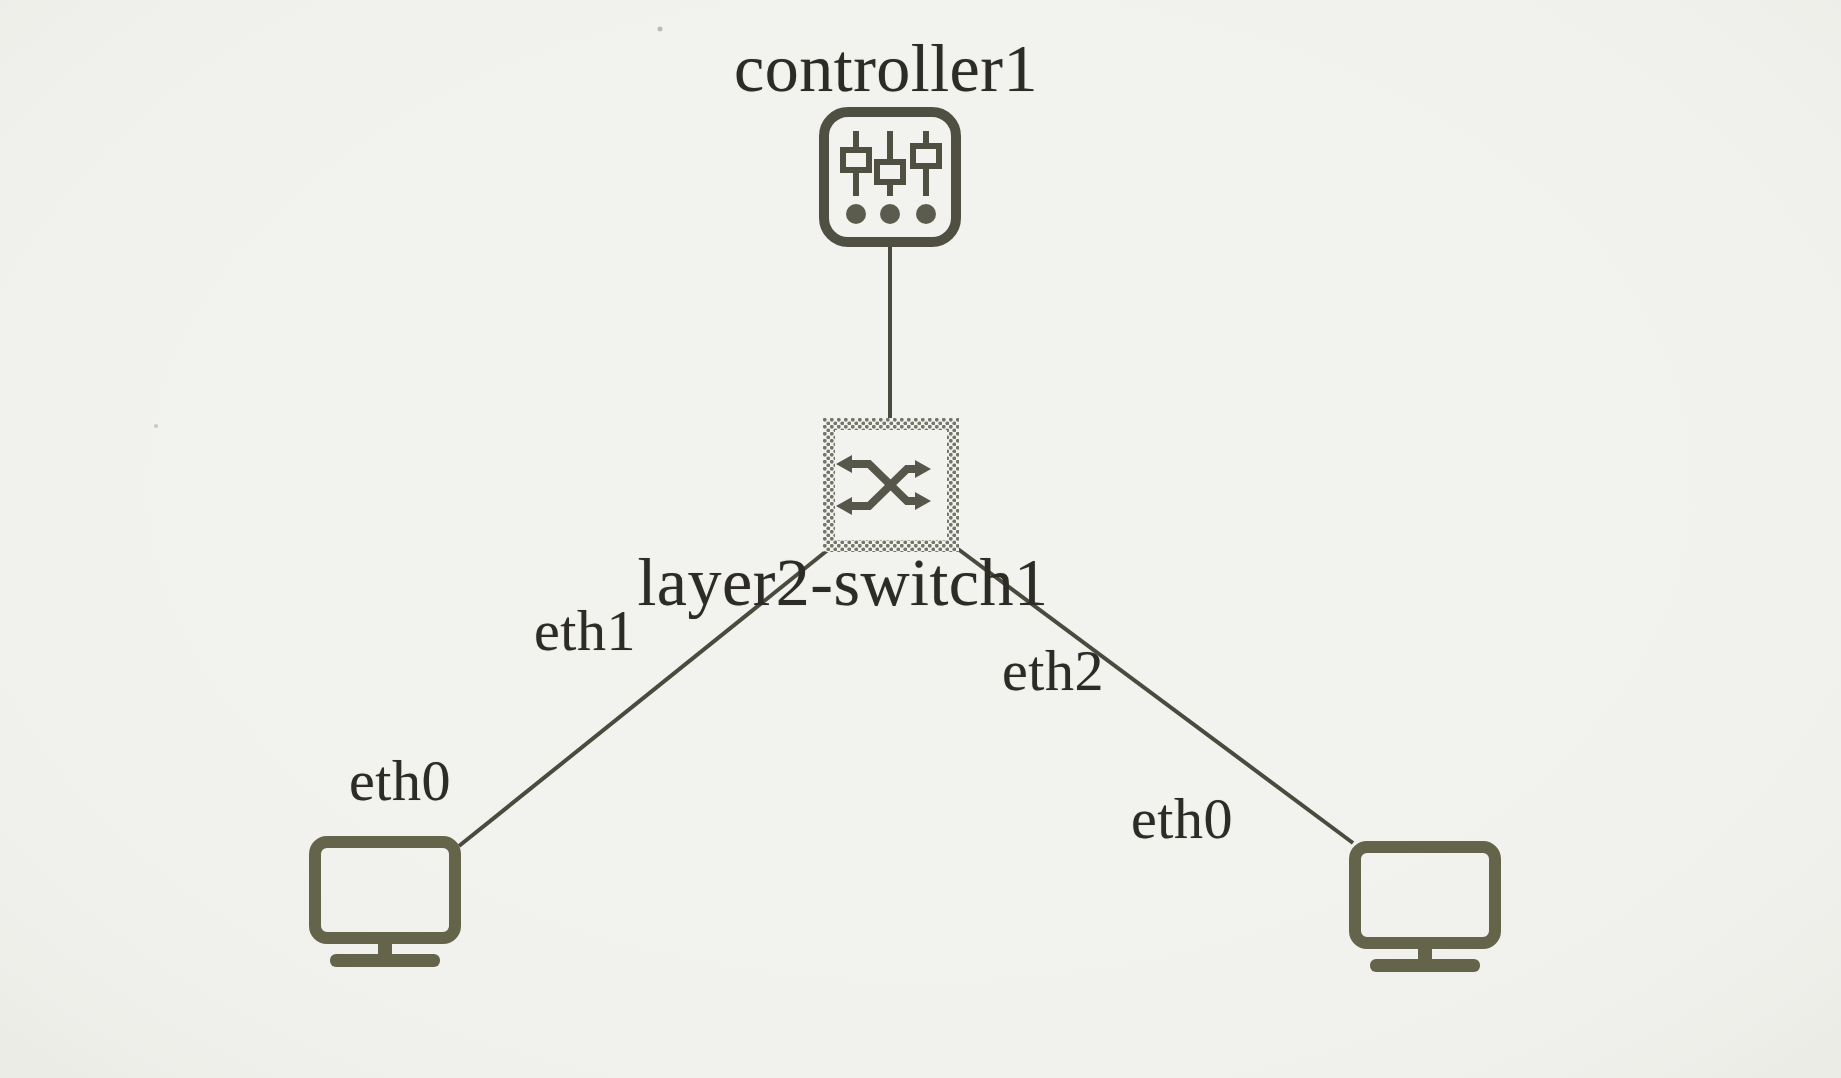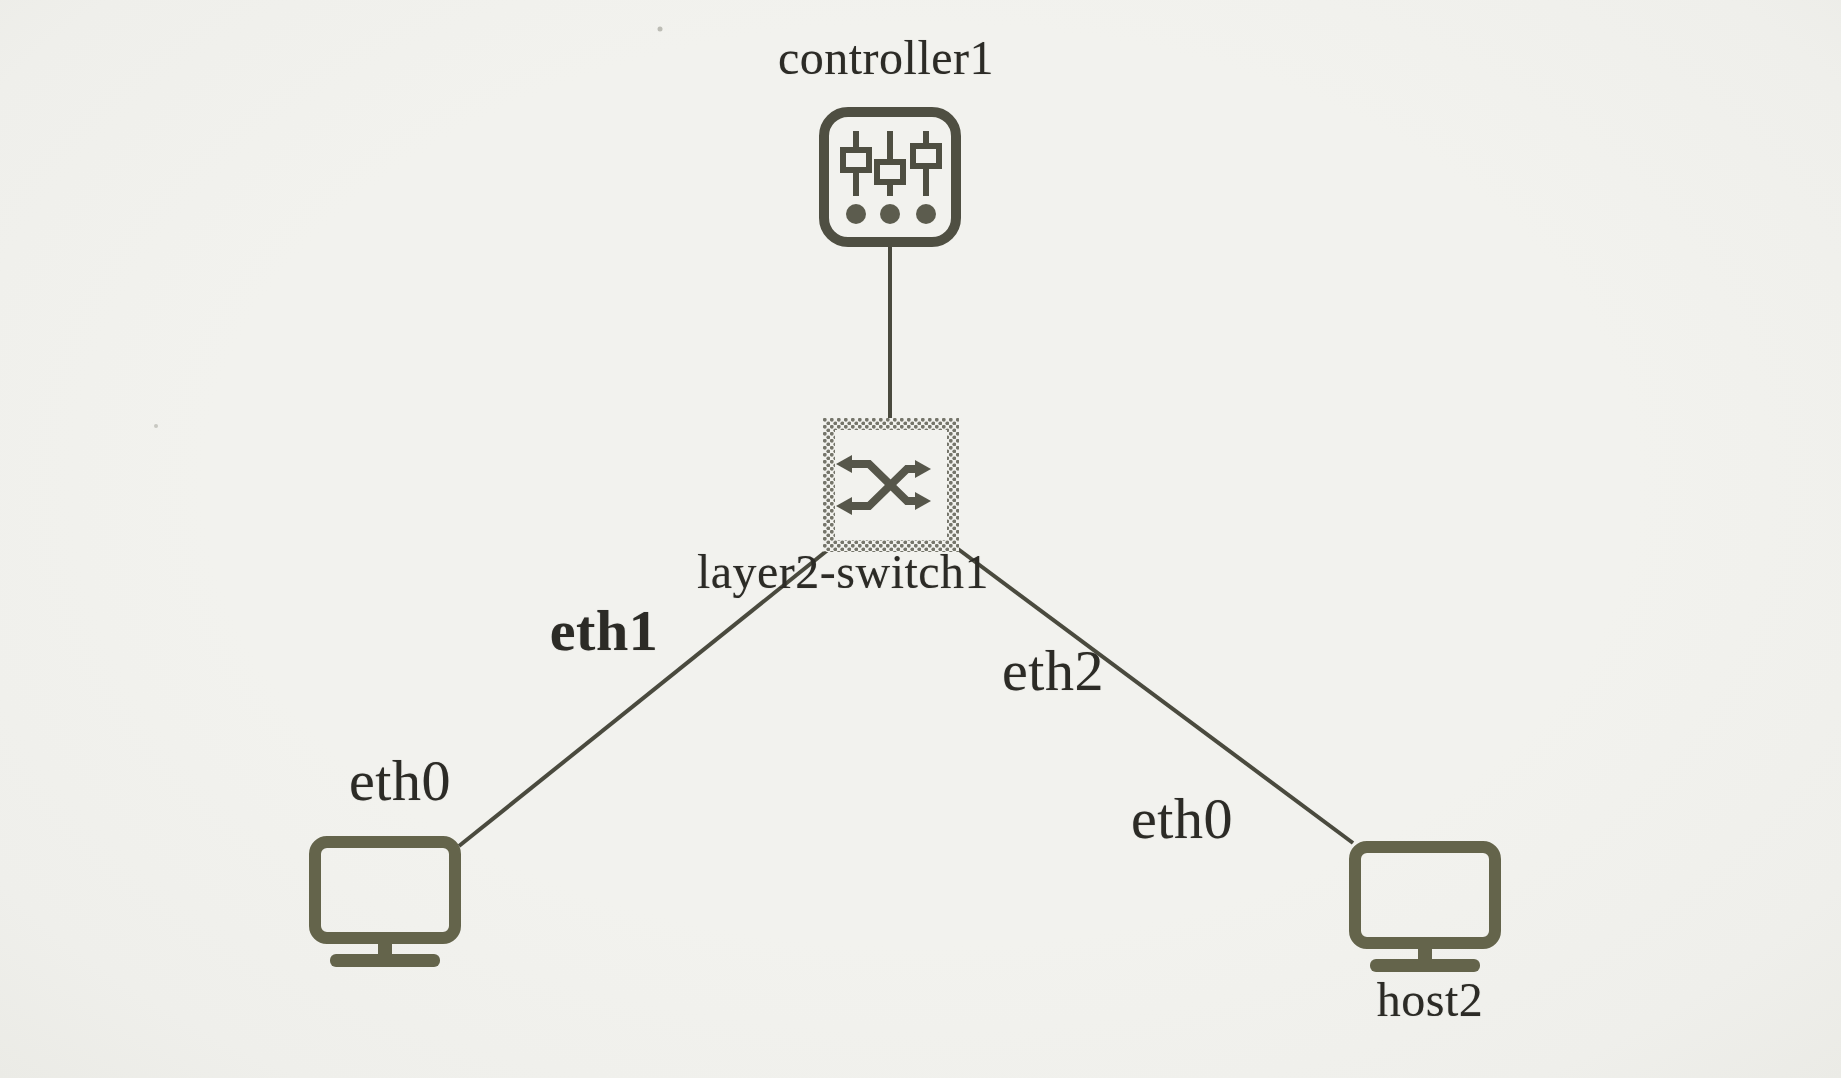--- a/index.html
+++ b/index.html
@@ -12,21 +12,21 @@
   }
   .label{
     position:absolute;
     transform:translateX(-50%);
     color:#2c2b26;
     white-space:nowrap;
     letter-spacing:0.5px;
     line-height:1;
     text-shadow:0 0 1px rgba(44,43,38,.35);
   }
-  .node-label{font-size:48px;}
+  .node-label{font-size:68px;}
   .port-label{font-size:58px;}
   .links-layer, .speck{position:absolute;left:0;top:0;}
   .node{position:absolute;}
 </style>
 </head>
 <body>
 
 <div class="canvas">
 
   <svg class="links-layer" width="1841" height="1078" viewBox="0 0 1841 1078">
@@ -73,35 +73,34 @@
       <polyline points="27,46 46,46 84,83 95,83" fill="none" stroke="#56564a" stroke-width="8"></polyline>
       <polygon points="13,46 29,37 29,55" fill="#56564a"></polygon>
       <polygon points="108,83 92,74 92,92" fill="#56564a"></polygon>
       <polyline points="27,88 46,88 84,51 95,51" fill="none" stroke="#56564a" stroke-width="8"></polyline>
       <polygon points="13,88 29,79 29,97" fill="#56564a"></polygon>
       <polygon points="108,51 92,42 92,60" fill="#56564a"></polygon>
     </svg>
   </div>
   <div class="label node-label" style="left:843px;top:548px;">layer2-switch1</div>
 
-  <div class="label port-label" style="left:604px;top:602px;font-weight:bold;">eth1</div>
+  <div class="label port-label" style="left:585px;top:602px;">eth1</div>
   <div class="label port-label" style="left:1009px;top:642px;margin-left:44px;">eth2</div>
   <div class="label port-label" style="left:400px;top:752px;">eth0</div>
   <div class="label port-label" style="left:1182px;top:790px;">eth0</div>
 
   <div class="node" style="left:308px;top:835px;">
     <svg width="154" height="136" viewBox="0 0 154 136">
       <rect x="7" y="7" width="140" height="96" rx="12" fill="none" stroke="#64644b" stroke-width="12"></rect>
       <rect x="70" y="103" width="14" height="18" fill="#64644b"></rect>
       <rect x="22" y="119" width="110" height="13" rx="6" fill="#64644b"></rect>
     </svg>
   </div>
 
   <div class="node" style="left:1348px;top:840px;">
     <svg width="154" height="136" viewBox="0 0 154 136">
       <rect x="7" y="7" width="140" height="96" rx="12" fill="none" stroke="#64644b" stroke-width="12"></rect>
       <rect x="70" y="103" width="14" height="18" fill="#64644b"></rect>
       <rect x="22" y="119" width="110" height="13" rx="6" fill="#64644b"></rect>
     </svg>
   </div>
-  <div class="label node-label" style="left:1430px;top:976px;">host2</div>
 
 </div>
 
 </body></html>

